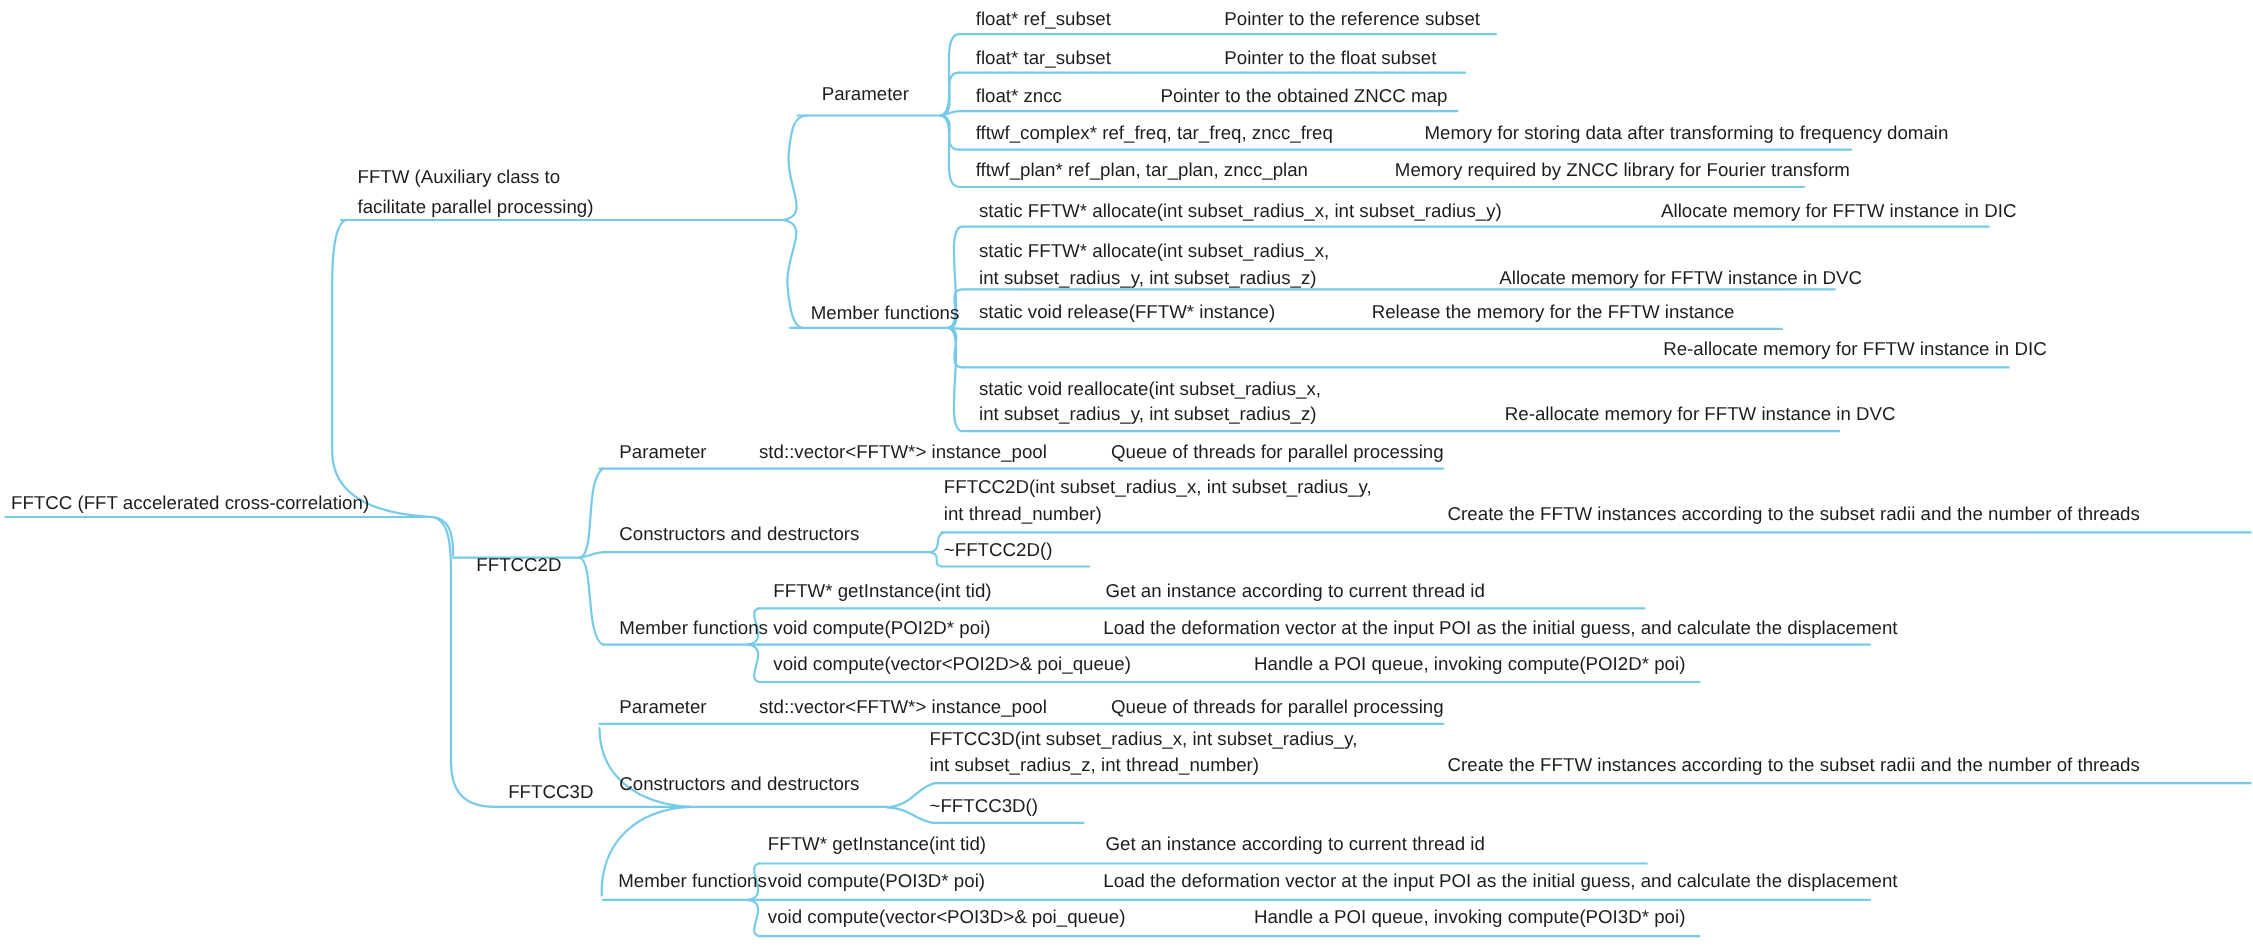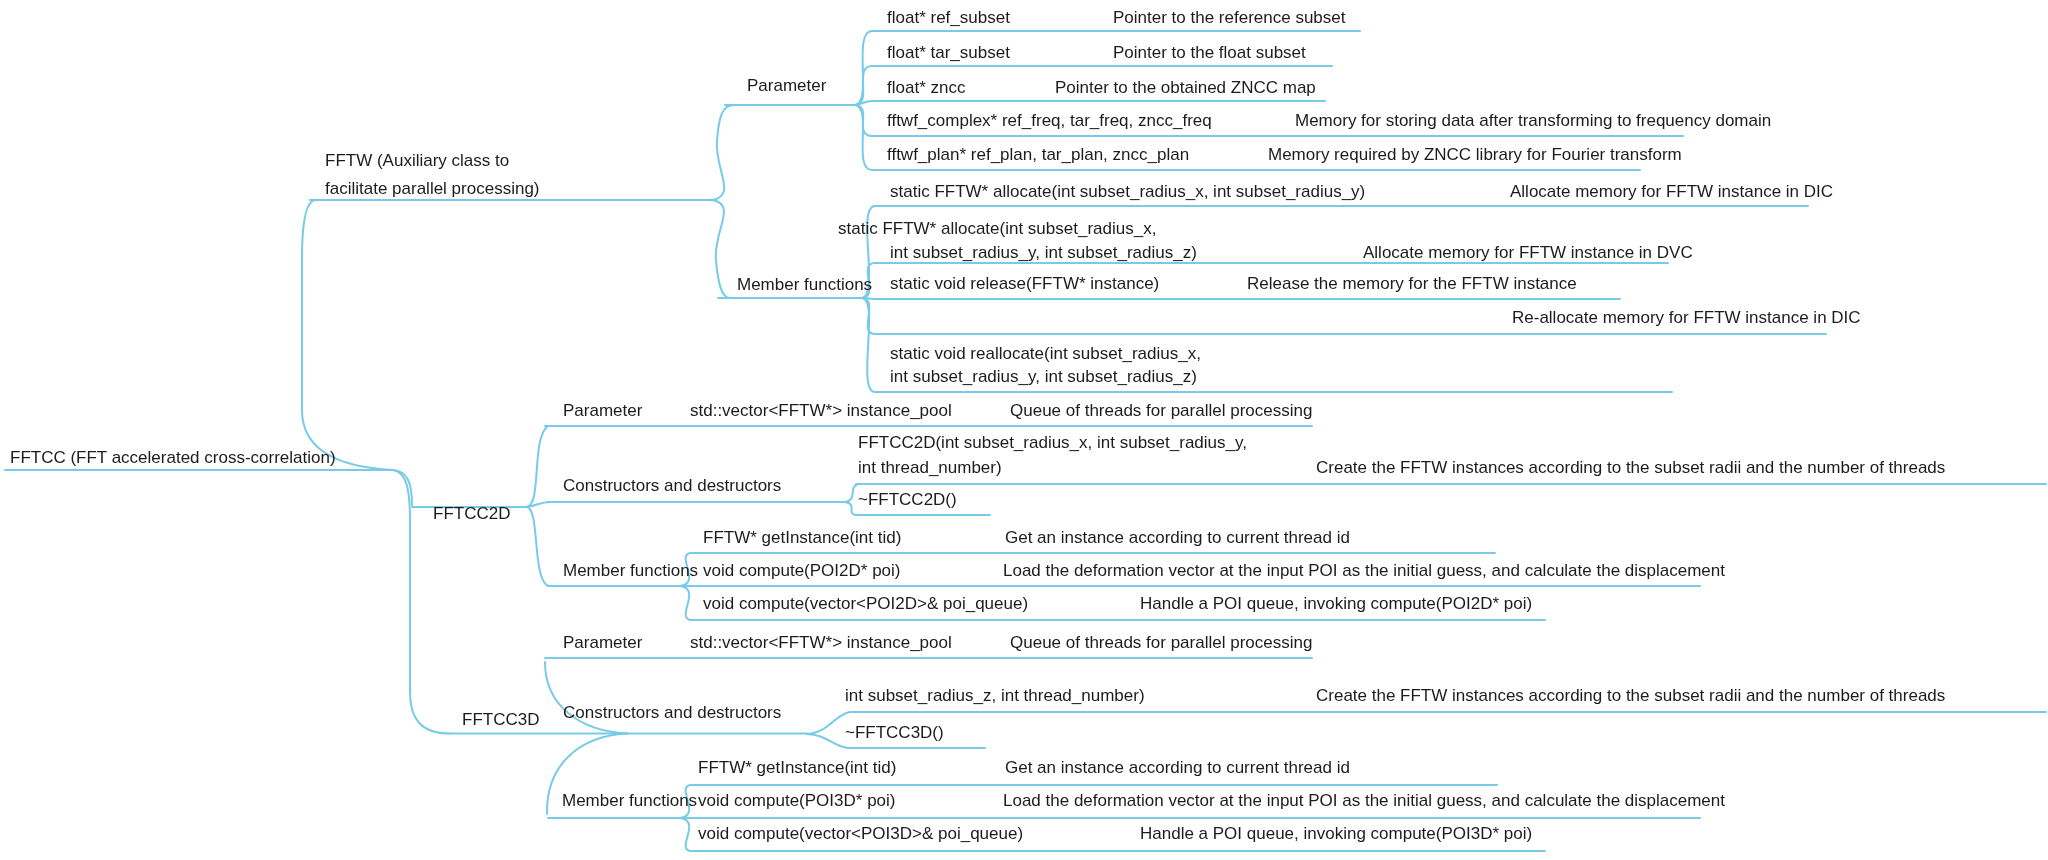--- a/index.html
+++ b/index.html
@@ -100,28 +100,29 @@
   <div class="t" style="left:1055px;top:78px">Pointer to the obtained ZNCC map</div>
   <div class="t" style="left:887px;top:111px">fftwf_complex* ref_freq, tar_freq, zncc_freq</div>
   <div class="t" style="left:1295px;top:111px">Memory for storing data after transforming to frequency domain</div>
   <div class="t" style="left:887px;top:145px">fftwf_plan* ref_plan, tar_plan, zncc_plan</div>
   <div class="t" style="left:1268px;top:145px">Memory required by ZNCC library for Fourier transform</div>
 
   <div class="t" style="left:737px;top:275px">Member functions</div>
 
   <div class="t" style="left:890px;top:182px">static FFTW* allocate(int subset_radius_x, int subset_radius_y)</div>
   <div class="t" style="left:1510px;top:182px">Allocate memory for FFTW instance in DIC</div>
-  <div class="t" style="left:838px;top:219px">static FFTW* allocate(int subset_radius_x,</div>
+  <div class="t" style="left:890px;top:219px">static FFTW* allocate(int subset_radius_x,</div>
   <div class="t" style="left:890px;top:243px">int subset_radius_y, int subset_radius_z)</div>
   <div class="t" style="left:1363px;top:243px">Allocate memory for FFTW instance in DVC</div>
   <div class="t" style="left:890px;top:274px">static void release(FFTW* instance)</div>
   <div class="t" style="left:1247px;top:274px">Release the memory for the FFTW instance</div>
   <div class="t" style="left:1512px;top:308px">Re-allocate memory for FFTW instance in DIC</div>
   <div class="t" style="left:890px;top:344px">static void reallocate(int subset_radius_x,</div>
   <div class="t" style="left:890px;top:367px">int subset_radius_y, int subset_radius_z)</div>
+  <div class="t" style="left:1368px;top:367px">Re-allocate memory for FFTW instance in DVC</div>
 
   <div class="t" style="left:433px;top:504px">FFTCC2D</div>
   <div class="t" style="left:563px;top:401px">Parameter</div>
   <div class="t" style="left:690px;top:401px">std::vector&lt;FFTW*&gt; instance_pool</div>
   <div class="t" style="left:1010px;top:401px">Queue of threads for parallel processing</div>
   <div class="t" style="left:563px;top:476px">Constructors and destructors</div>
   <div class="t" style="left:858px;top:433px">FFTCC2D(int subset_radius_x, int subset_radius_y,</div>
   <div class="t" style="left:858px;top:458px">int thread_number)</div>
   <div class="t" style="left:1316px;top:458px">Create the FFTW instances according to the subset radii and the number of threads</div>
   <div class="t" style="left:858px;top:490px">~FFTCC2D()</div>
@@ -131,20 +132,21 @@
   <div class="t" style="left:703px;top:561px">void compute(POI2D* poi)</div>
   <div class="t" style="left:1003px;top:561px">Load the deformation vector at the input POI as the initial guess, and calculate the displacement</div>
   <div class="t" style="left:703px;top:594px">void compute(vector&lt;POI2D&gt;&amp; poi_queue)</div>
   <div class="t" style="left:1140px;top:594px">Handle a POI queue, invoking compute(POI2D* poi)</div>
 
   <div class="t" style="left:462px;top:710px">FFTCC3D</div>
   <div class="t" style="left:563px;top:633px">Parameter</div>
   <div class="t" style="left:690px;top:633px">std::vector&lt;FFTW*&gt; instance_pool</div>
   <div class="t" style="left:1010px;top:633px">Queue of threads for parallel processing</div>
   <div class="t" style="left:563px;top:703px">Constructors and destructors</div>
+  <div class="t" style="left:845px;top:662px">FFTCC3D(int subset_radius_x, int subset_radius_y,</div>
   <div class="t" style="left:845px;top:686px">int subset_radius_z, int thread_number)</div>
   <div class="t" style="left:1316px;top:686px">Create the FFTW instances according to the subset radii and the number of threads</div>
   <div class="t" style="left:845px;top:723px">~FFTCC3D()</div>
   <div class="t" style="left:562px;top:791px">Member functions</div>
   <div class="t" style="left:698px;top:758px">FFTW* getInstance(int tid)</div>
   <div class="t" style="left:1005px;top:758px">Get an instance according to current thread id</div>
   <div class="t" style="left:698px;top:791px">void compute(POI3D* poi)</div>
   <div class="t" style="left:1003px;top:791px">Load the deformation vector at the input POI as the initial guess, and calculate the displacement</div>
   <div class="t" style="left:698px;top:824px">void compute(vector&lt;POI3D&gt;&amp; poi_queue)</div>
   <div class="t" style="left:1140px;top:824px">Handle a POI queue, invoking compute(POI3D* poi)</div>

